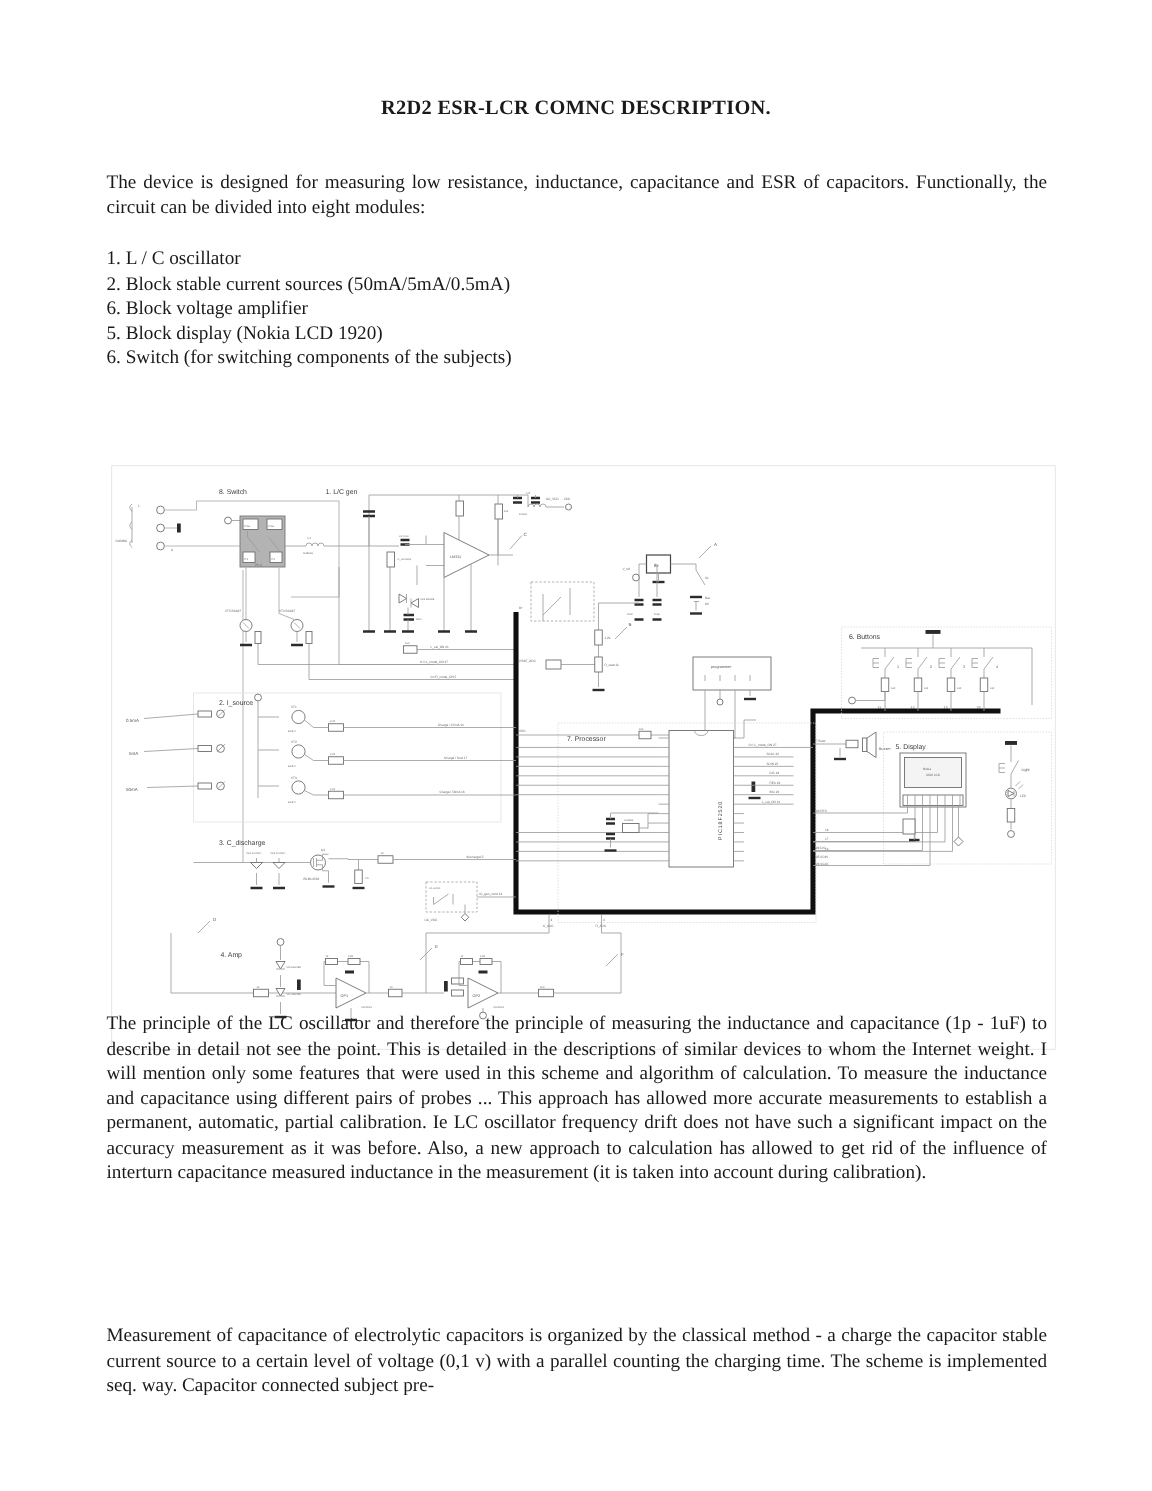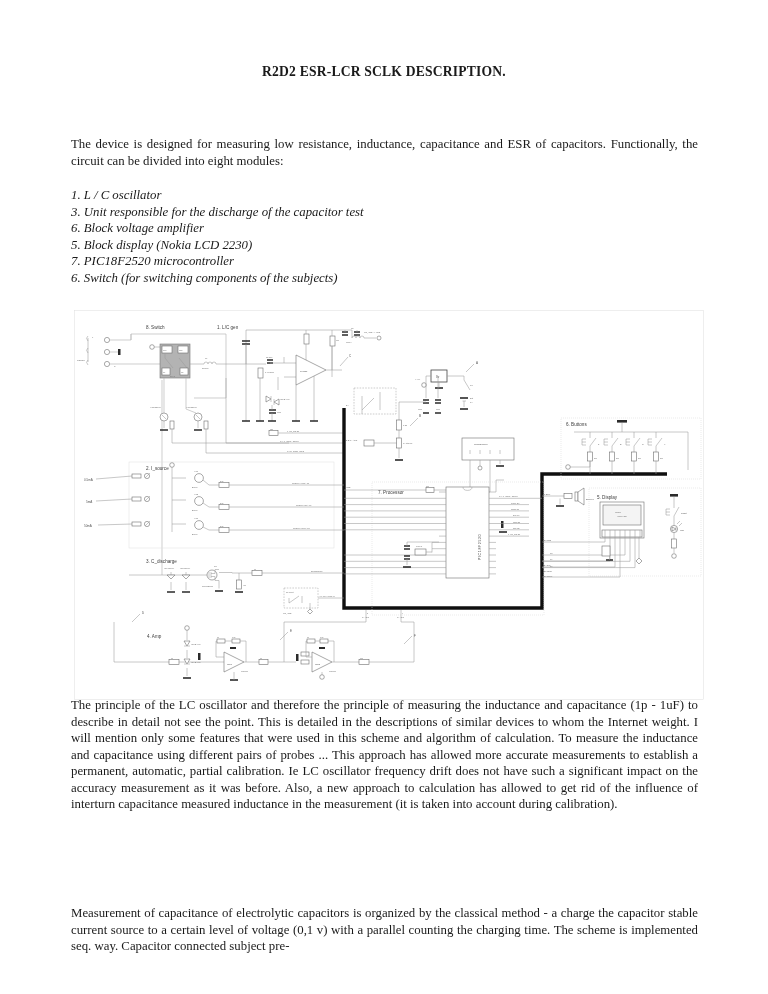--- a/index.html
+++ b/index.html
@@ -1,23 +1,23 @@
 <!DOCTYPE html>
 <html><head>
 <meta charset="utf-8">
 <style>
   html,body{margin:0;padding:0;}
   body{width:768px;height:994px;background:#ffffff;position:relative;overflow:hidden;
        font-family:"Liberation Serif", serif;color:#1a1a1a;}
   .abs{position:absolute;}
   .title{left:0;right:0;top:64px;text-align:center;font-weight:bold;font-size:13.6px;letter-spacing:.2px;}
-  .bodytext{left:71px;width:627px;font-size:12.8px;line-height:16.55px;text-align:justify;margin-top:23px;}
+  .bodytext{left:71px;width:627px;font-size:12.8px;line-height:16.55px;text-align:justify;}
   .p1{top:113px;}
   .list{top:164px;text-align:left;}
-  .list div{white-space:pre;font-style:italic;}
+  .list div{white-space:pre;}
   .p2{top:674px;}
   .p3{top:882px;}
   .schematic{left:74px;top:310px;width:631px;height:391px;}
   svg{display:block;}
   .w{stroke:#9a9a9a;stroke-width:.55;fill:none;}
   .w2{stroke:#b9b9b9;stroke-width:.7;fill:none;}
   .c{stroke:#6e6e6e;stroke-width:.6;fill:#ffffff;}
   .cf{stroke:#6e6e6e;stroke-width:.6;fill:#f4f4f4;}
   .dash{stroke:#9a9a9a;stroke-width:.5;fill:none;stroke-dasharray:1.6 1.2;}
   .faint{stroke:#dedede;stroke-width:.5;fill:none;}
@@ -28,30 +28,29 @@
   text{font-family:"Liberation Sans", sans-serif;fill:#555;}
   .t{font-size:2.5px;}
   .t2{font-size:2.1px;fill:#6a6a6a;}
   .t3{font-size:3px;}
   .tb{font-size:4.6px;fill:#3d3d3d;}
   .tm{font-size:3.6px;letter-spacing:.6px;fill:#444;}
 </style>
 </head>
 <body>
 
-<div class="abs title">R2D2 ESR-LCR SCLK DESCRIPTION.</div>
+<div class="abs title">R2D2 ESR-LCR COMNC DESCRIPTION.</div>
 
 <div class="abs bodytext p1">The device is designed for measuring low resistance, inductance, capacitance and ESR of capacitors. Functionally, the circuit can be divided into eight modules:</div>
 
 <div class="abs bodytext list">
   <div>1. L / C oscillator</div>
-  <div>3. Unit responsible for the discharge of the capacitor test</div>
+  <div>2. Block stable current sources (50mA/5mA/0.5mA)</div>
   <div>6. Block voltage amplifier</div>
-  <div>5. Block display (Nokia LCD 2230)</div>
-  <div>7. PIC18F2520 microcontroller</div>
+  <div>5. Block display (Nokia LCD 1920)</div>
   <div>6. Switch (for switching components of the subjects)</div>
 </div>
 
 <div class="abs schematic">
 <svg viewBox="0 0 631 391" width="631" height="391">
   <rect x="0.5" y="0.5" width="629" height="389" class="faint"></rect>
 
   <g>
     <text x="72" y="19" class="tb">8. Switch</text>
     <text x="18" y="28" class="t2">L</text>

